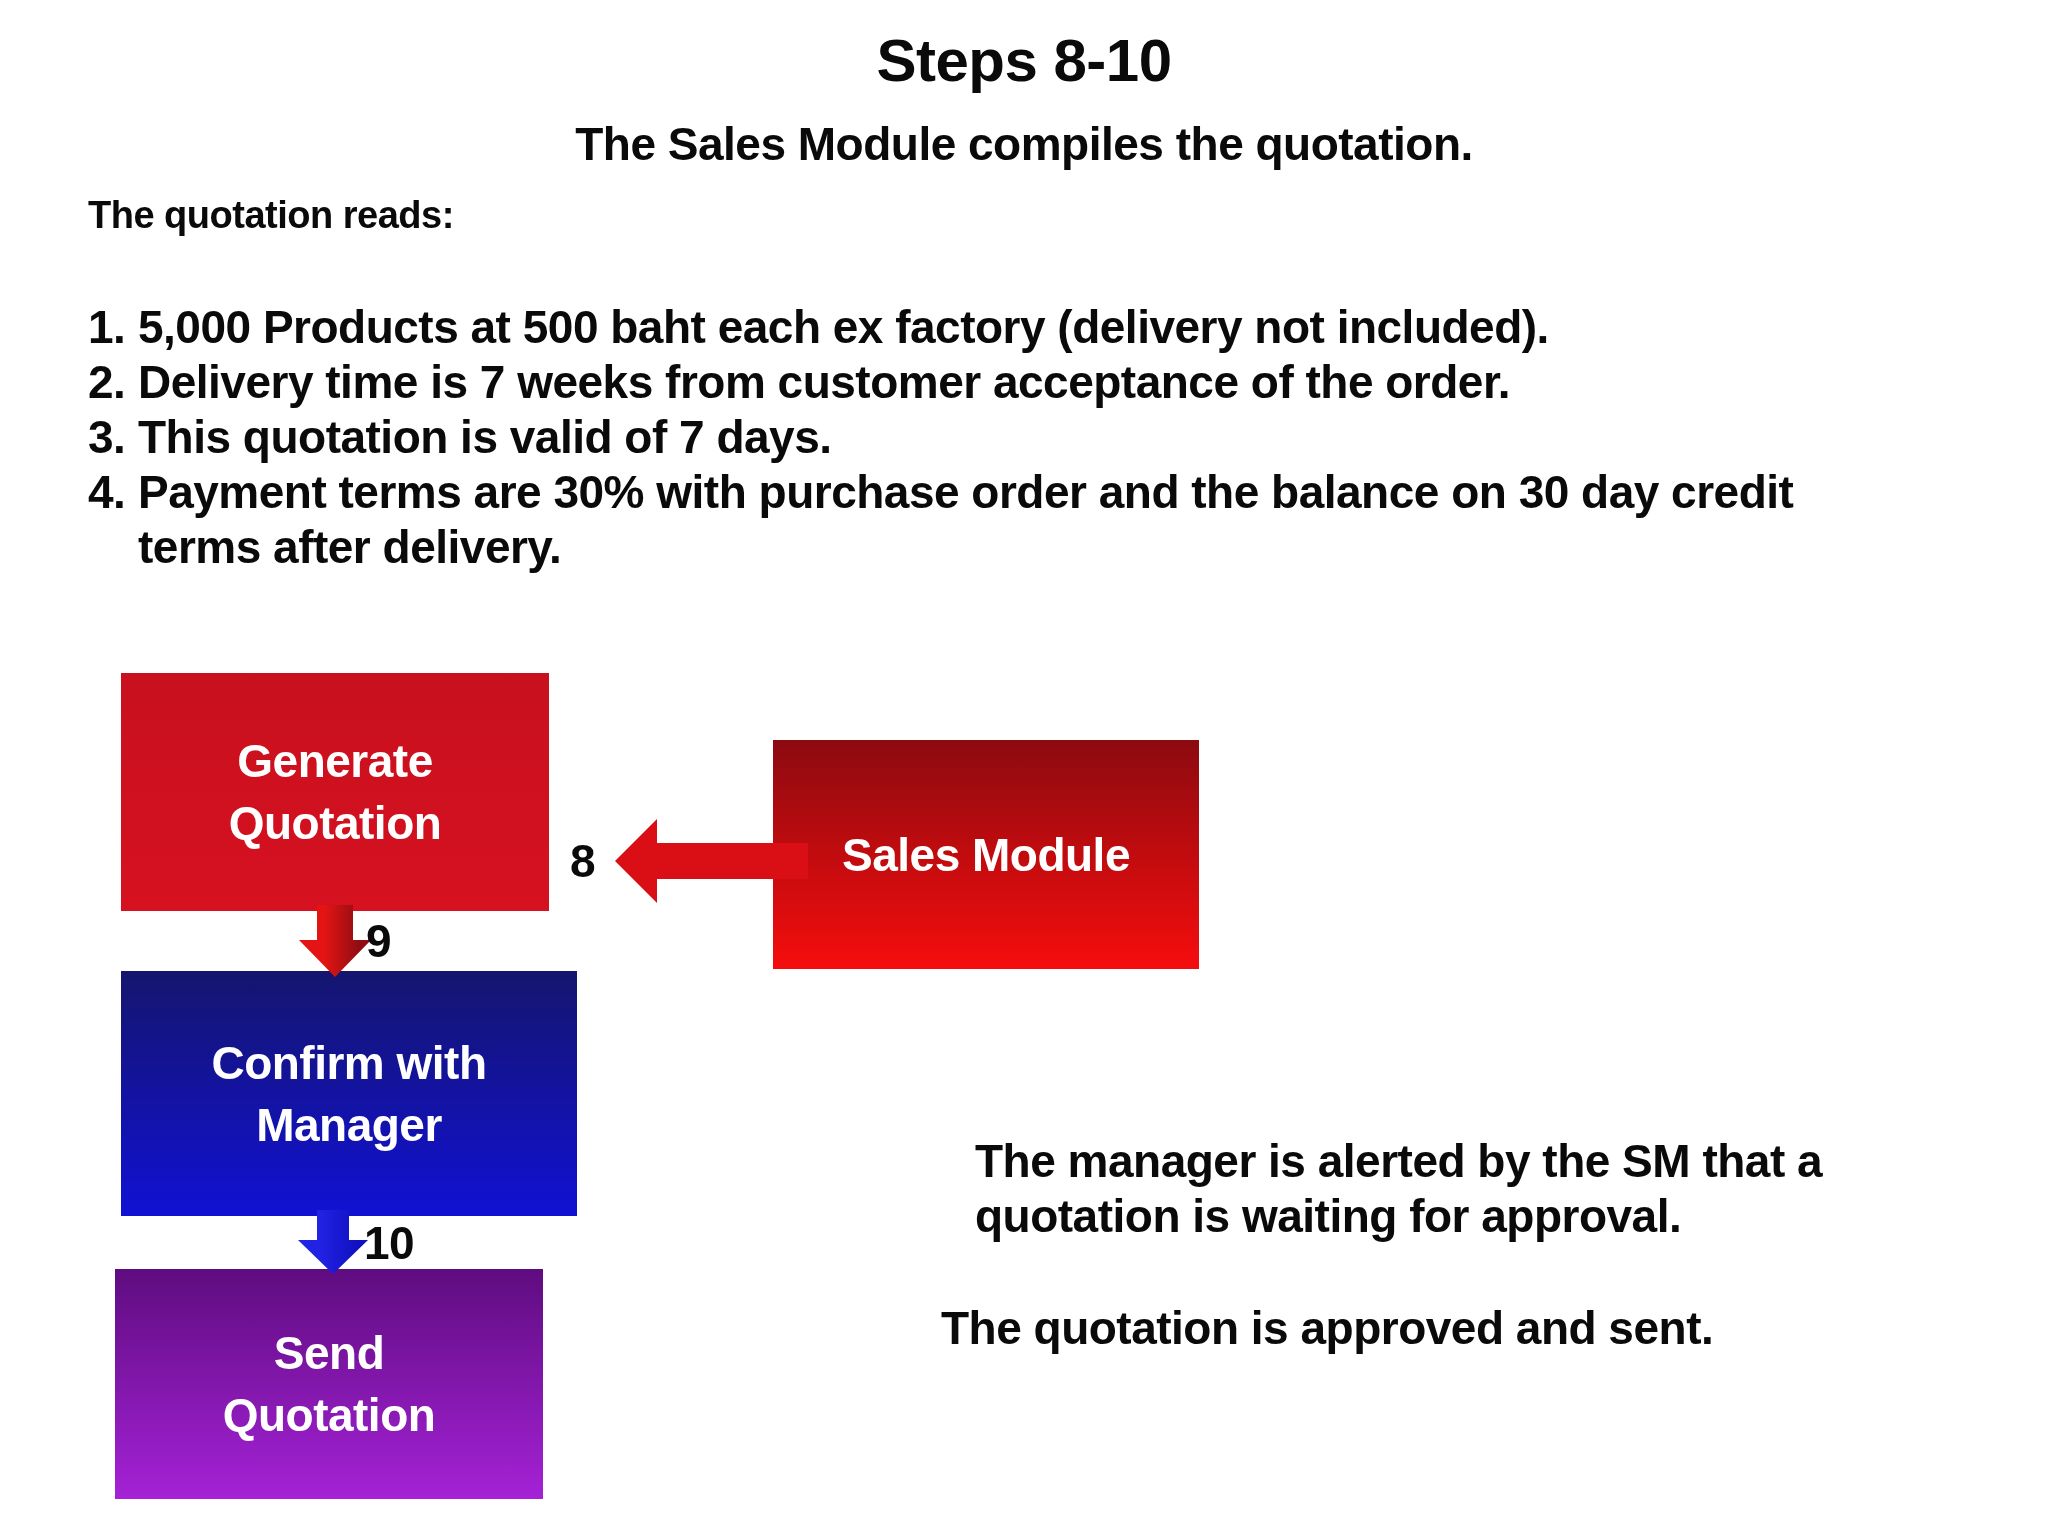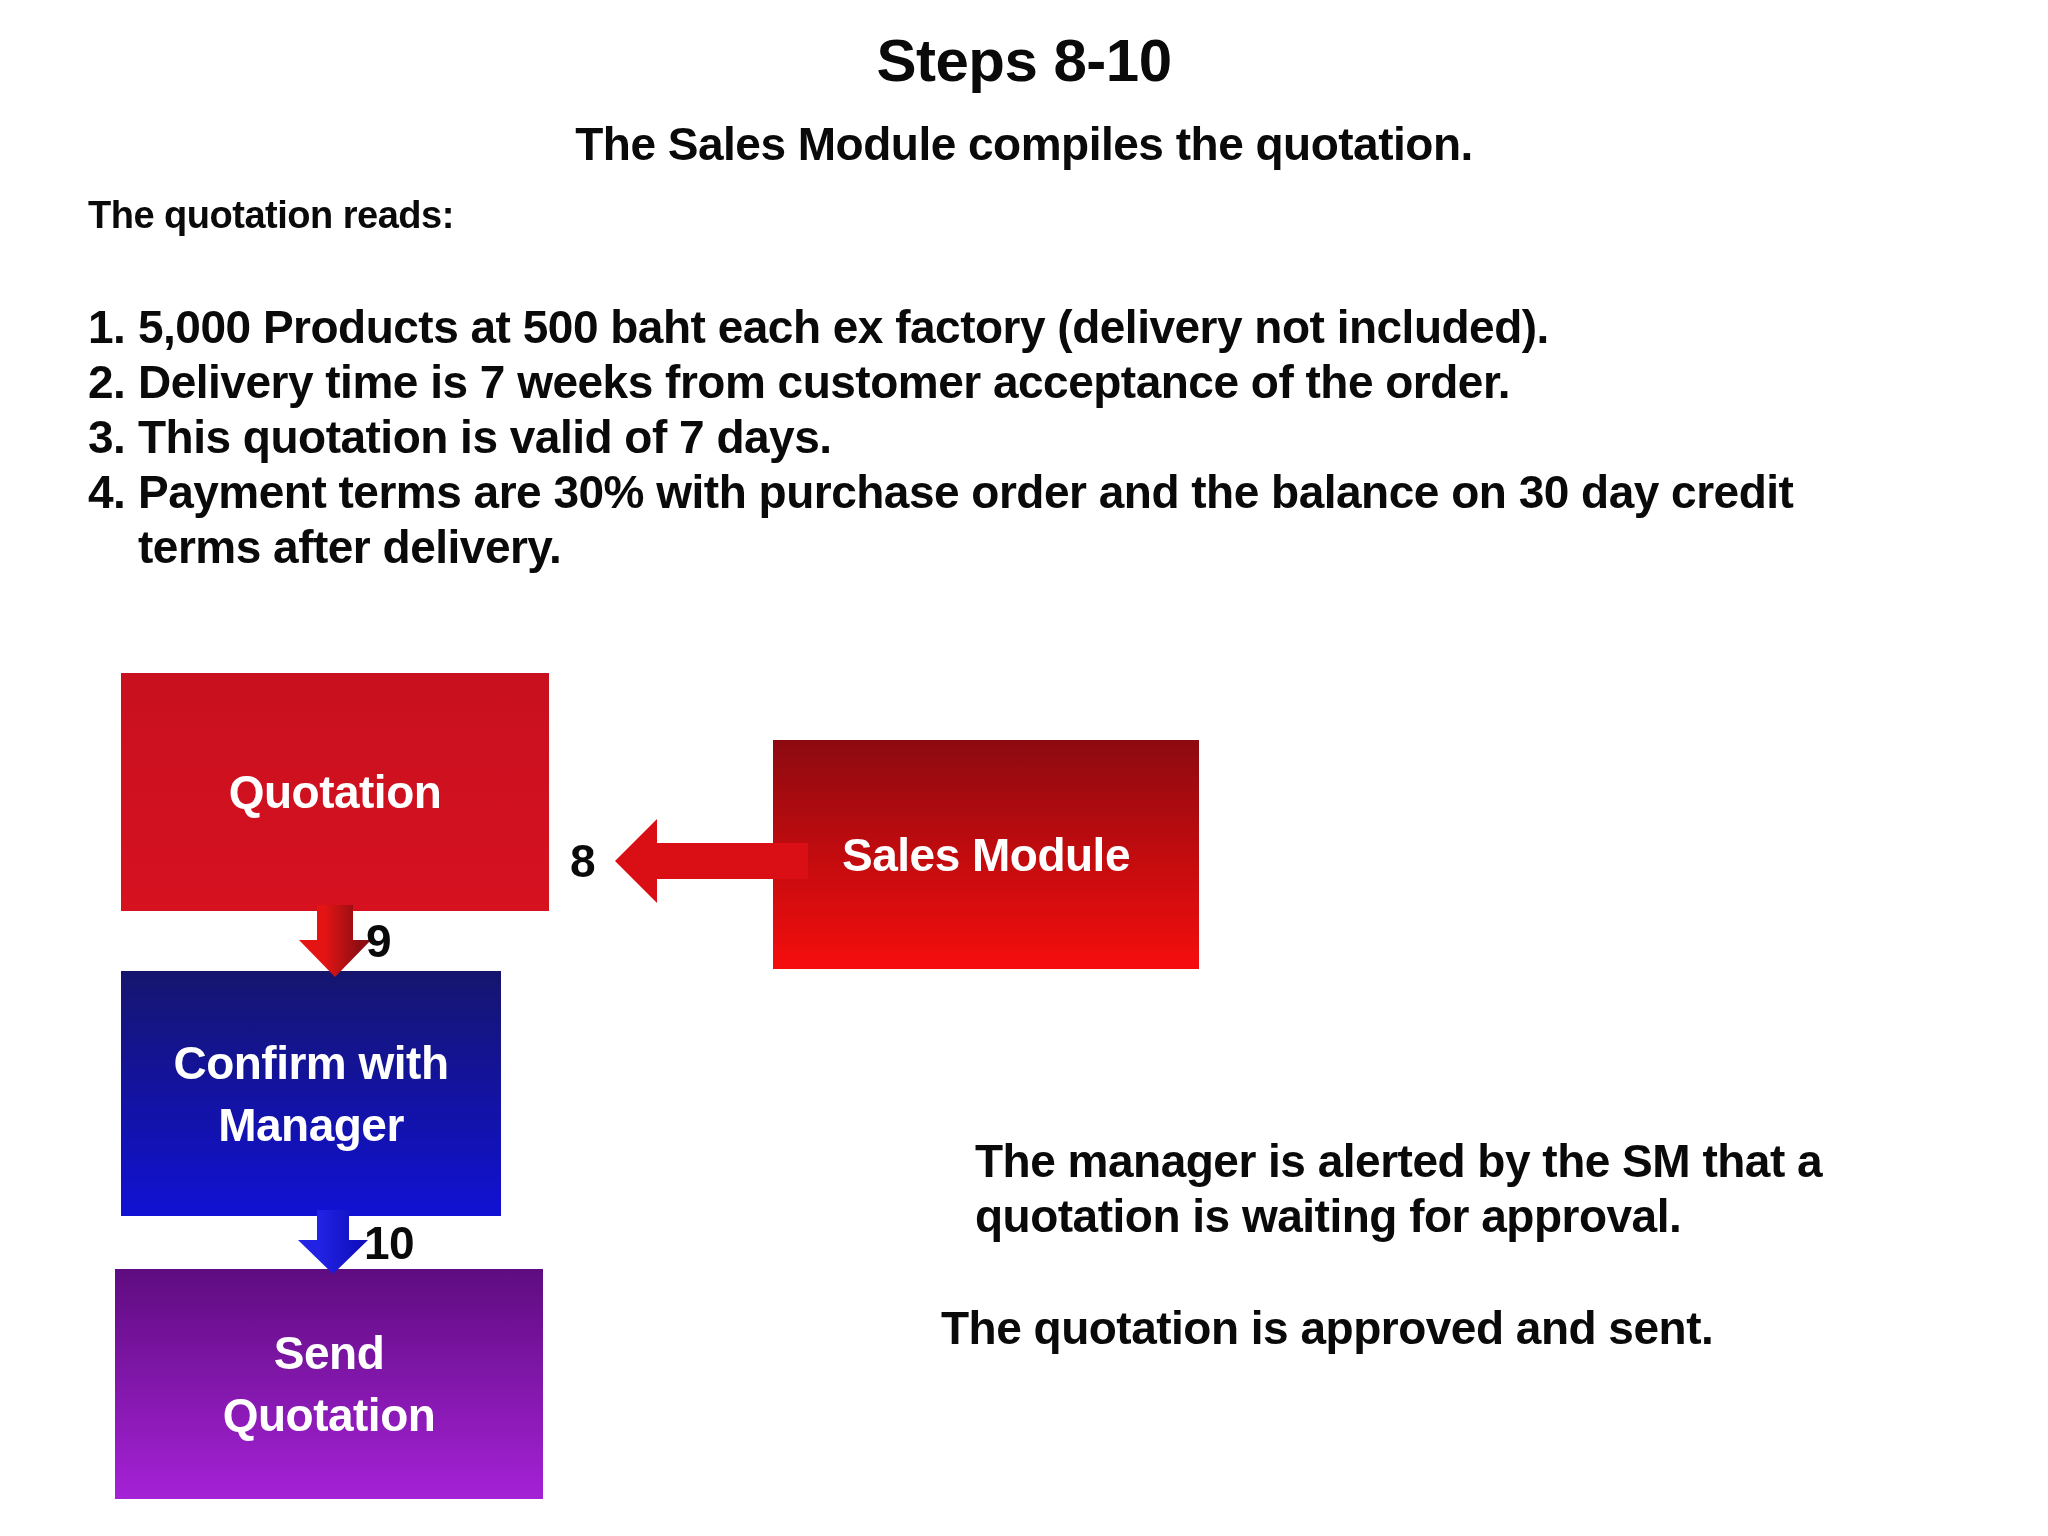--- a/index.html
+++ b/index.html
@@ -36,21 +36,21 @@
   .ltext{white-space:nowrap;}
   .box{
     display:flex;flex-direction:column;justify-content:center;
     text-align:center;color:var(--box-text,#fff);
     font-size:46px;line-height:62px;
   }
   .box-generate{left:121px;top:673px;width:428px;height:238px;
     background:linear-gradient(180deg,var(--generate-top),var(--generate-bottom));}
   .box-sales{left:773px;top:740px;width:426px;height:229px;
     background:linear-gradient(180deg,var(--sales-top),var(--sales-bottom));}
-  .box-confirm{left:121px;top:971px;width:380px;height:245px;
+  .box-confirm{left:121px;top:971px;width:456px;height:245px;
     background:linear-gradient(180deg,var(--confirm-top),var(--confirm-bottom));}
   .box-send{left:115px;top:1269px;width:428px;height:230px;
     background:linear-gradient(180deg,var(--send-top),var(--send-bottom));}
   .step-label{
     font-size:46px;line-height:55px;white-space:nowrap;
   }
   .lbl8{left:570px;top:834px;}
   .lbl9{left:366px;top:914px;}
   .lbl10{left:364px;top:1216px;}
   .notes-line{font-size:46px;line-height:55px;white-space:nowrap;}
@@ -90,20 +90,21 @@
       <span class="lnum">4.</span>
       <span class="ltext">Payment terms are 30% with purchase order and the balance on 30 day credit</span>
     </div>
     <div class="lrow">
       <span class="lnum"></span>
       <span class="ltext">terms after delivery.</span>
     </div>
   </div>
 
   <div class="abs box box-generate">
+    <div class="box-line">Generate</div>
     <div class="box-line">Quotation</div>
   </div>
 
   <div class="abs box box-sales">
     <div class="box-line">Sales Module</div>
   </div>
 
   <div class="abs box box-confirm">
     <div class="box-line">Confirm with</div>
     <div class="box-line">Manager</div>

